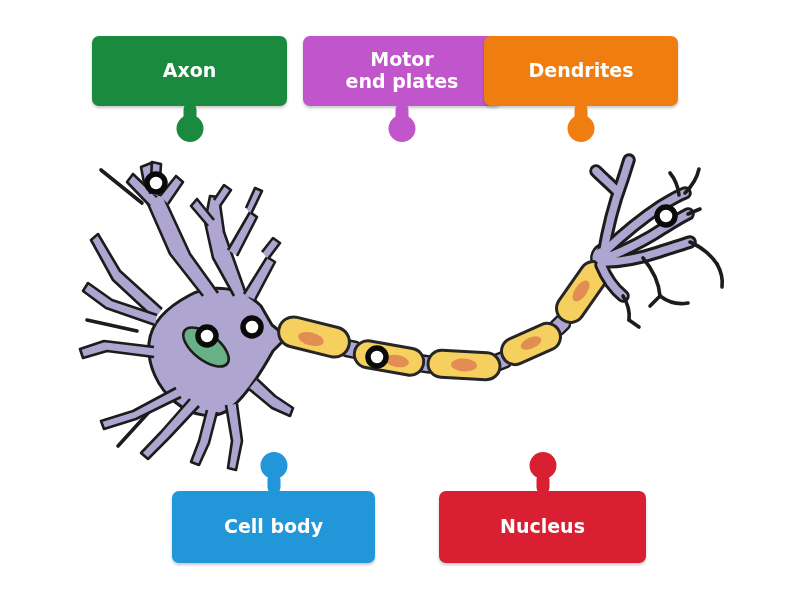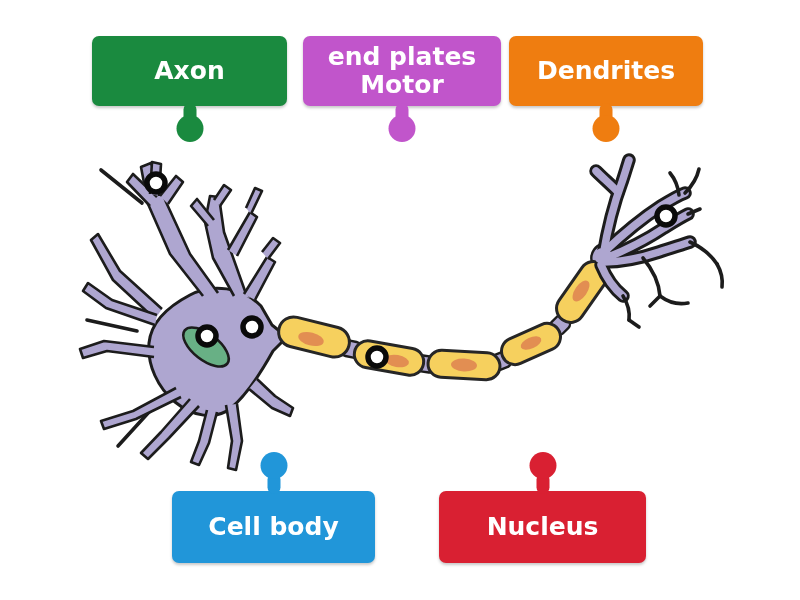--- a/index.html
+++ b/index.html
@@ -1,37 +1,37 @@
 <!DOCTYPE html>
 <html><head>
 <meta charset="utf-8">
 <style>
   html,body{margin:0;padding:0;background:#fff;}
   #stage{position:relative;width:800px;height:600px;background:#ffffff;overflow:hidden;
          font-family:"DejaVu Sans",sans-serif;}
   
   .label{position:absolute;border-radius:7px;display:flex;flex-direction:column;
          align-items:center;justify-content:center;color:#fff;font-weight:700;
-         font-size:25px;line-height:1.14;text-align:center;
+         font-size:19px;line-height:1.14;text-align:center;
          box-shadow:0 2px 3px rgba(0,0,0,.22);cursor:grab;}
   .label span{pointer-events:none;}
   .stem,.ball{position:absolute;left:50%;transform:translateX(-50%);background:inherit;border-radius:7px;}
   .stem{width:13px;}
   .ball{width:27px;height:27px;border-radius:50%;}
   .pin-bottom .stem{top:calc(100% - 3px);height:25px;}
   .pin-bottom .ball{top:calc(100% + 9px);}
   .pin-top .stem{bottom:calc(100% - 3px);height:21px;}
   .pin-top .ball{bottom:calc(100% + 12px);}
   
   .c-axon{background:#1a8a3f;} .c-motor{background:#c155cb;} .c-dend{background:#ef7d10;}
   .c-cell{background:#2196d9;} .c-nucl{background:#d92032;}
   
   #label-axon{left:92px;top:36px;width:195px;height:70px;}
   #label-motor{left:303px;top:36px;width:198px;height:70px;}
-  #label-dendrites{left:509px;top:36px;width:194px;height:70px;}
+  #label-dendrites{left:484px;top:36px;width:194px;height:70px;}
   #label-cellbody{left:172px;top:491px;width:203px;height:72px;}
   #label-nucleus{left:439px;top:491px;width:207px;height:72px;}
   
   #neuron{position:absolute;left:0;top:0;width:800px;height:600px;}
   .den{fill:#aea6d0;stroke:#1c1c1c;stroke-width:2.6;stroke-linejoin:round;}
   .soma{fill:#aea6d0;stroke:#1c1c1c;stroke-width:3;stroke-linejoin:round;}
   .twig{fill:none;stroke:#1c1c1c;stroke-width:3.6;stroke-linecap:round;}
   .myel{fill:#f6d05e;stroke:#262626;stroke-width:3;}
   .mnuc{fill:#e28e52;stroke:none;}
   .conn{fill:#aea6d0;stroke:#1c1c1c;stroke-width:2.4;}
@@ -44,22 +44,22 @@
 
 <div id="stage">
 
   <div class="label c-axon pin-bottom" id="label-axon">
     <span>Axon</span>
     <i class="stem"></i>
     <i class="ball"></i>
   </div>
 
   <div class="label c-motor pin-bottom" id="label-motor">
+    <span>Motor</span>
     <span>end plates</span>
-    <span>Motor</span>
     <i class="stem"></i>
     <i class="ball"></i>
   </div>
 
   <div class="label c-dend pin-bottom" id="label-dendrites">
     <span>Dendrites</span>
     <i class="stem"></i>
     <i class="ball"></i>
   </div>
 

